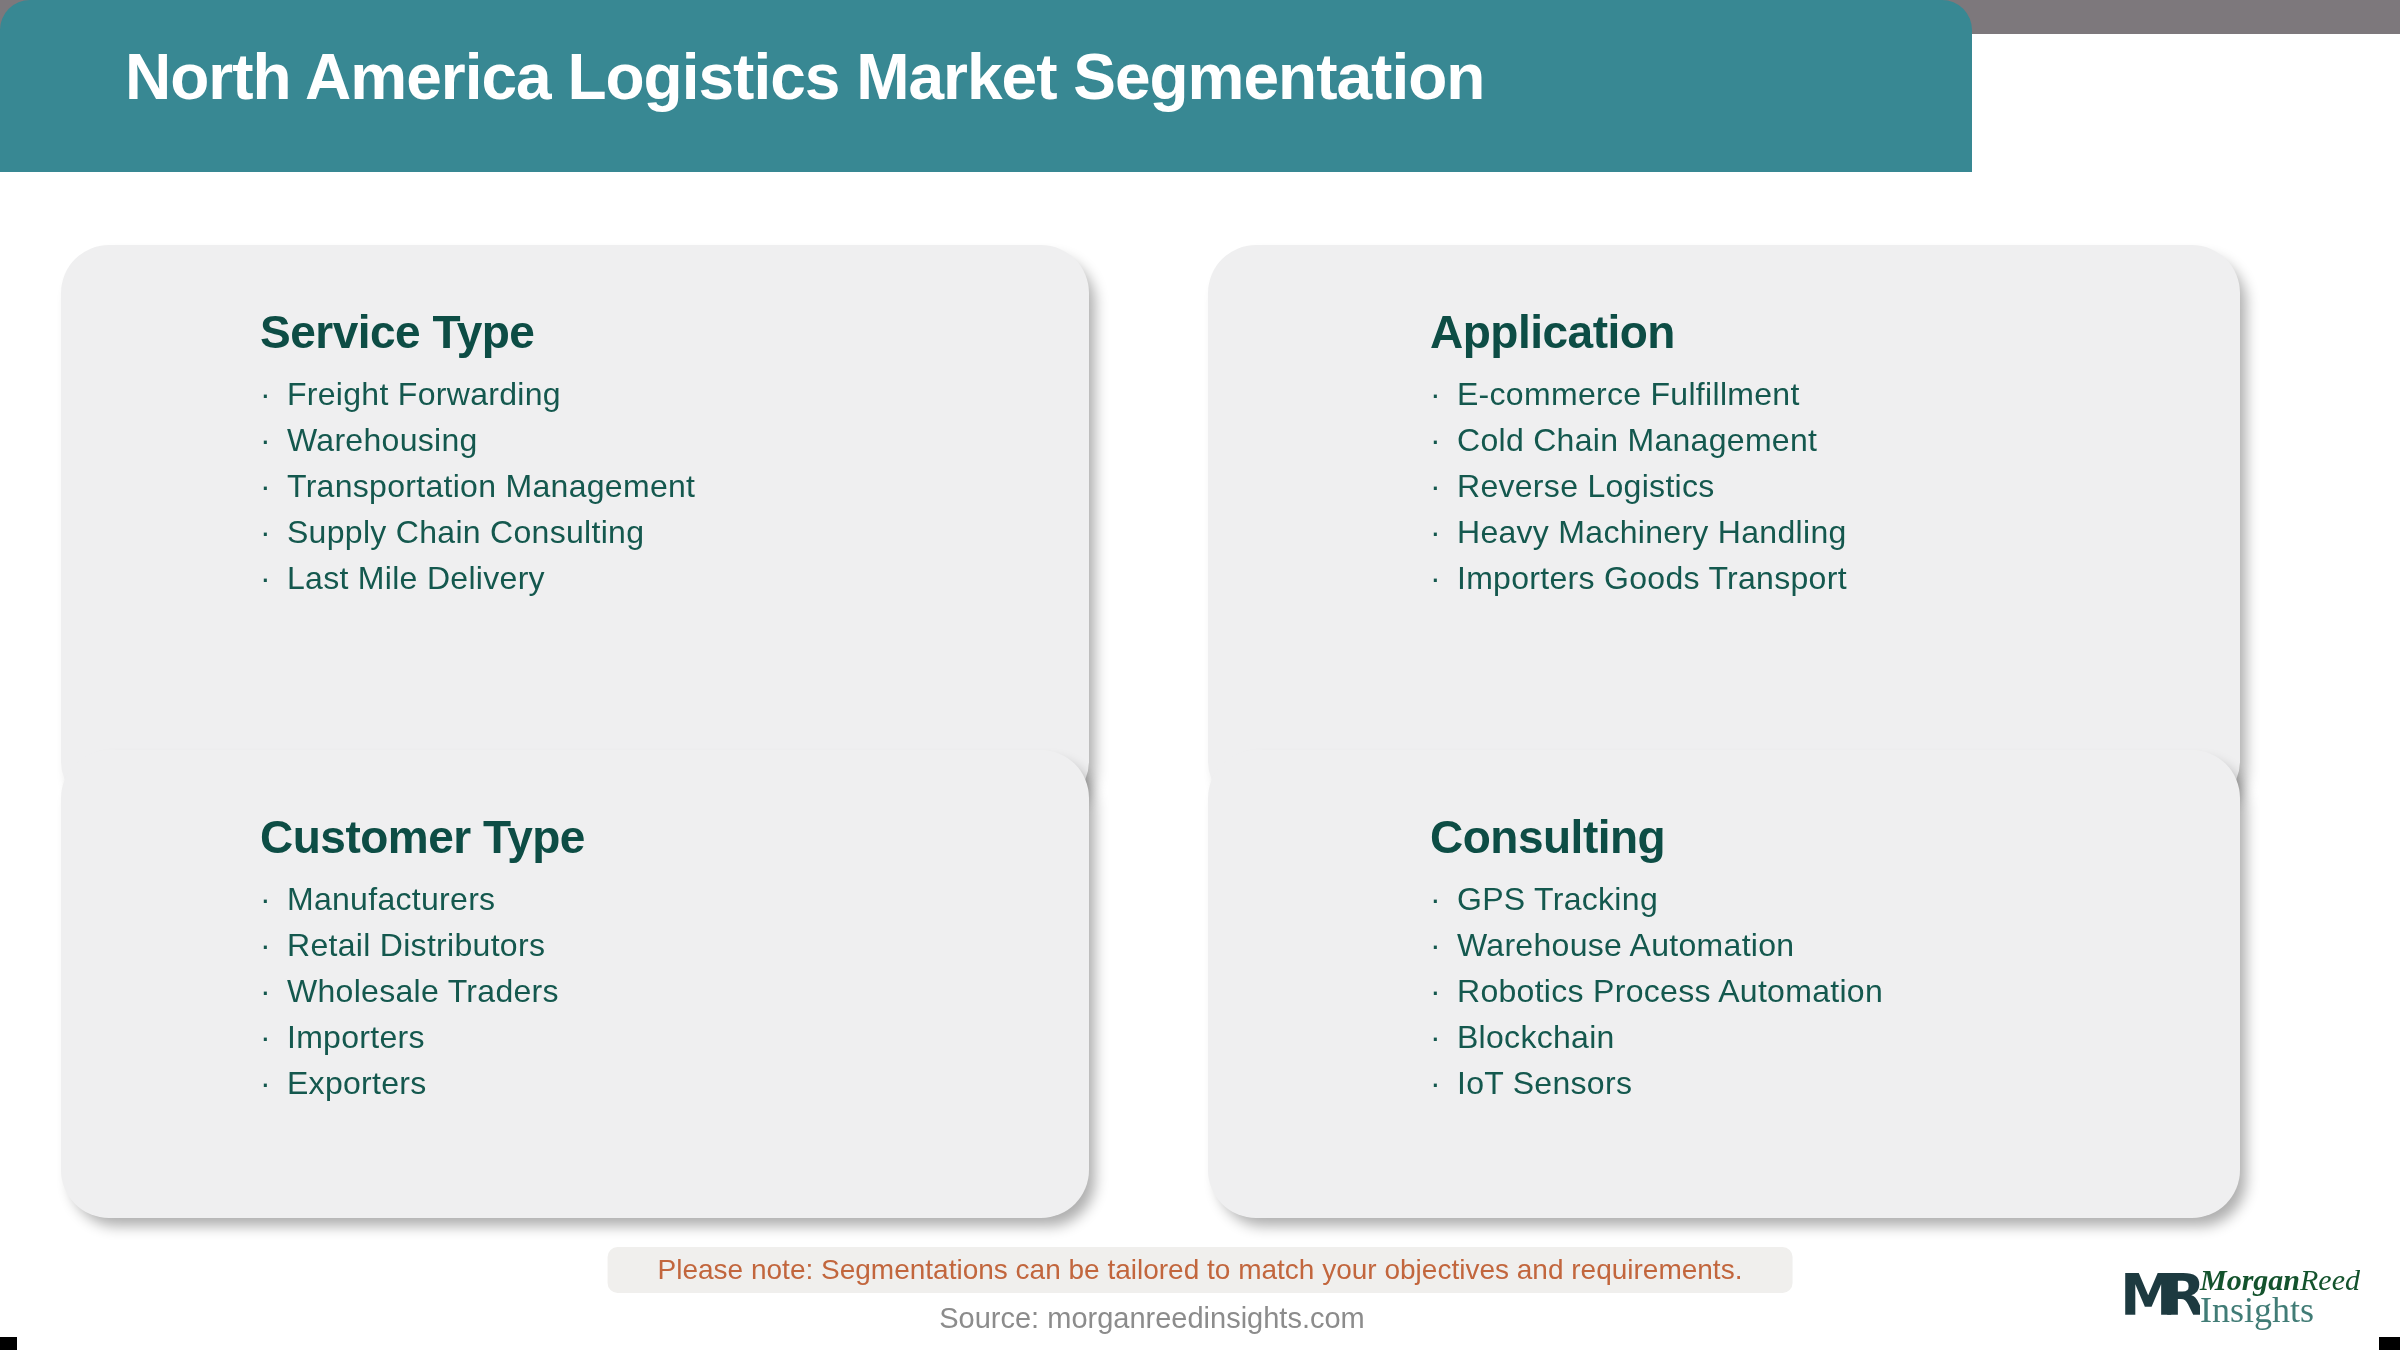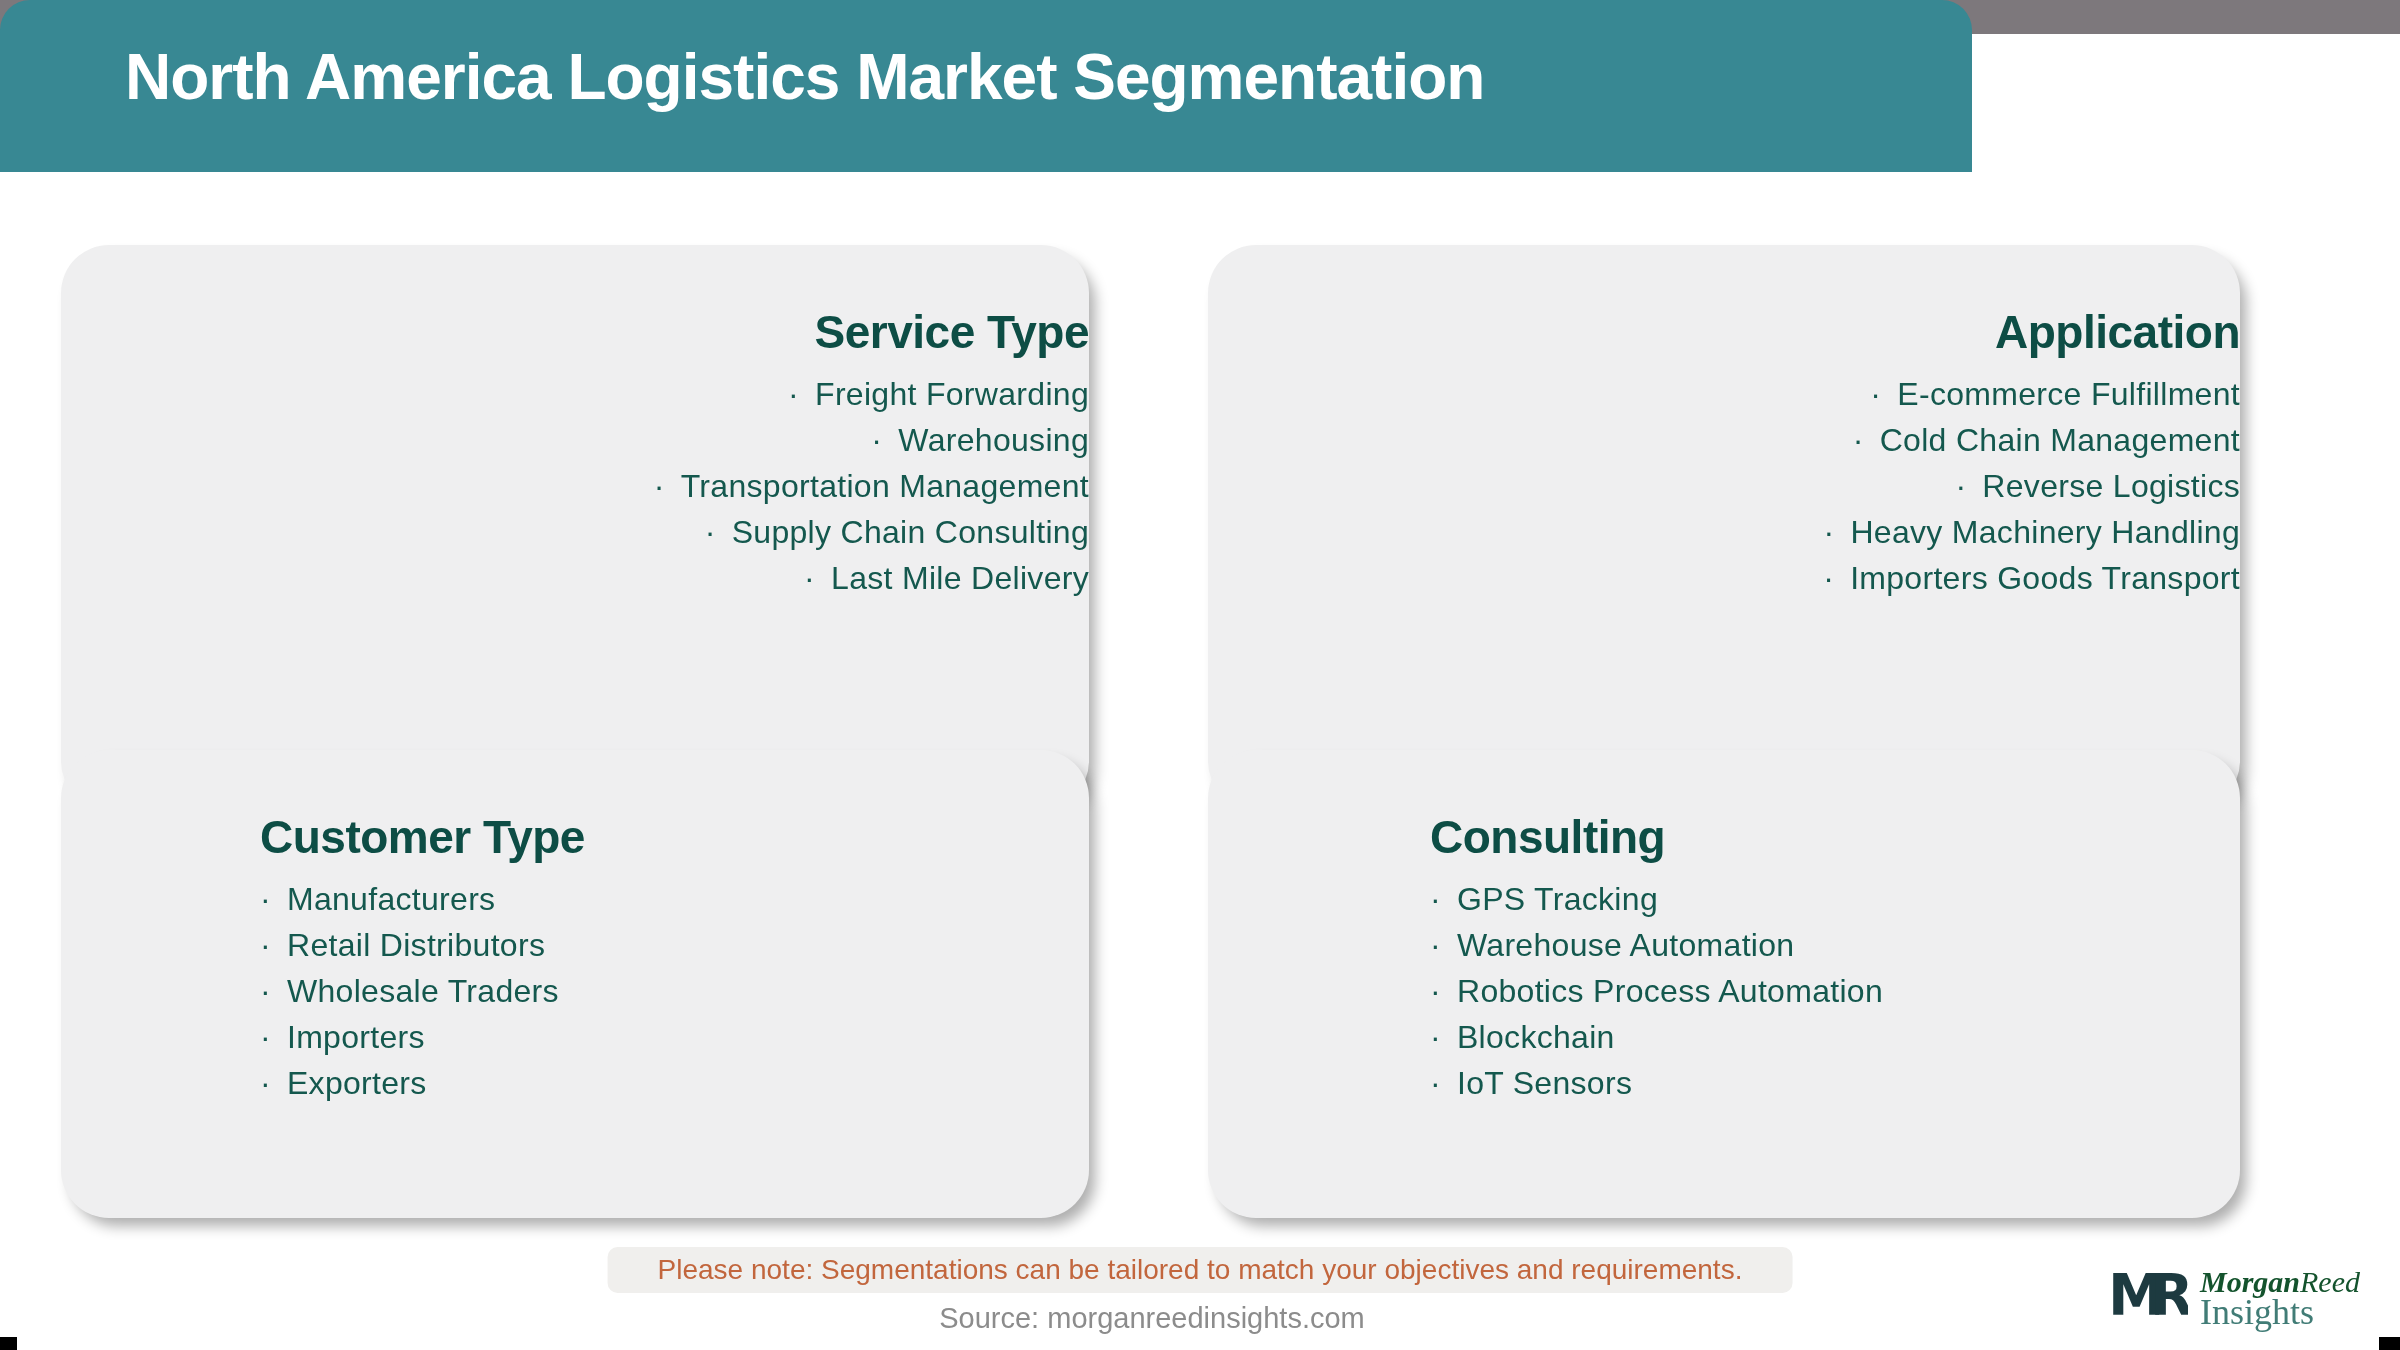--- a/index.html
+++ b/index.html
@@ -16,21 +16,21 @@
     padding-left:125px;padding-bottom:18px;
   }
   .header h1{
     margin:0;color:#ffffff;font-size:64px;font-weight:bold;letter-spacing:-1px;
   }
   .card{
     position:absolute;background:#efeff0;border-radius:48px;
     box-shadow:8px 10px 14px -2px rgba(0,0,0,0.32);
     box-sizing:border-box;padding-top:62px;
   }
-  .card.r1{top:245px;height:564px;text-align:right;}
+  .card.r1{top:245px;height:564px;}
   .card.r2{top:750px;height:468px;}
   .card.c1{left:61px;width:1028px;padding-left:199px;}
   .card.c2{left:1208px;width:1032px;padding-left:222px;}
   .card h2{
     margin:0 0 12px 0;color:#0d4d45;font-size:46px;font-weight:bold;
     letter-spacing:-0.5px;line-height:1.12;
   }
   .card ul{
     list-style:none;margin:0;padding:0;color:#14584e;
     font-size:32px;line-height:46px;letter-spacing:0.3px;
@@ -39,21 +39,21 @@
   .note-pill{
     position:absolute;top:1247px;left:50%;transform:translateX(-50%);
     background:#f0efed;border-radius:10px;padding:8px 50px;
     color:#c2663d;font-size:28px;line-height:30px;white-space:nowrap;
   }
   .source-line{
     position:absolute;top:1302px;left:1152px;transform:translateX(-50%);
     color:#8c8c8c;font-size:29px;white-space:nowrap;
   }
   .logo{
-    position:absolute;top:1263px;right:40px;display:flex;align-items:flex-end;gap:12px;
+    position:absolute;top:1263px;right:40px;display:flex;align-items:center;gap:0;
   }
   .logo .mono{width:80px;height:64px;flex:0 0 auto;}
   .logo .words{display:flex;flex-direction:column;justify-content:center;}
   .logo .name{
     font-family:"Liberation Serif",serif;font-size:30px;line-height:30px;color:#14532d;font-style:italic;
   }
   .logo .name .b{font-weight:bold;}
   .logo .sub{
     font-family:"Liberation Serif",serif;font-size:36px;line-height:30px;color:#417c76;
   }

